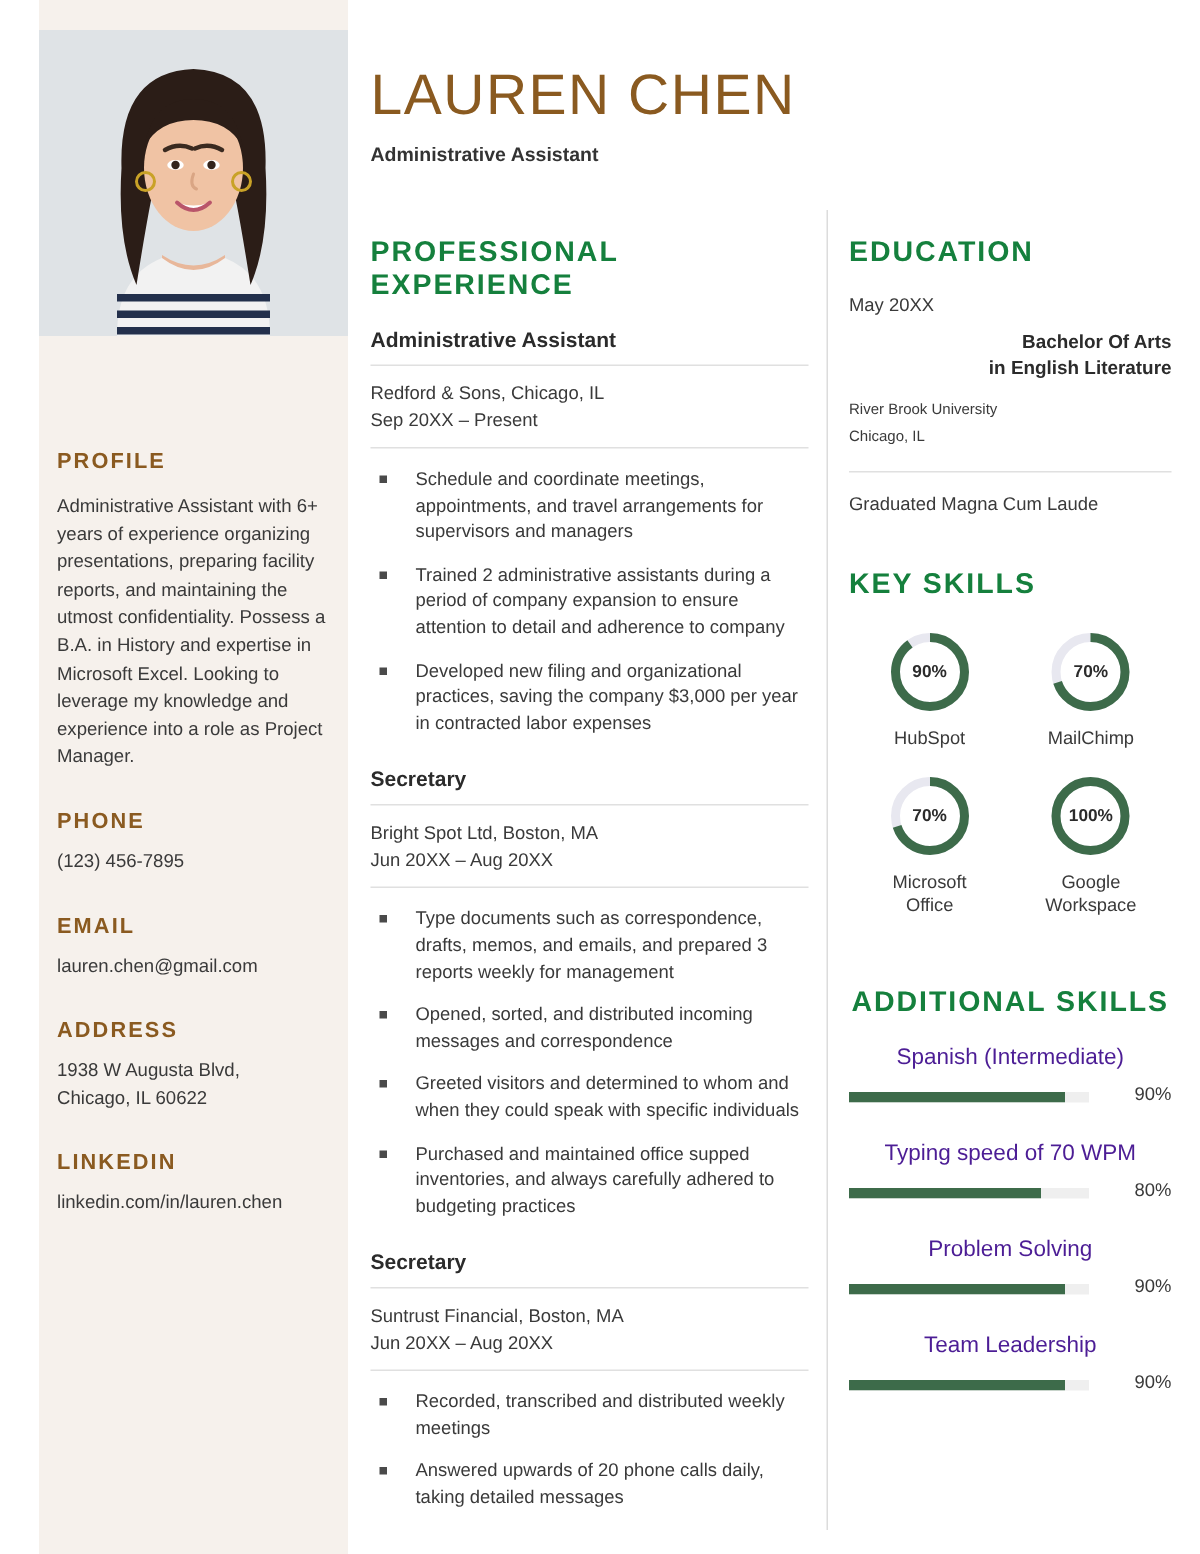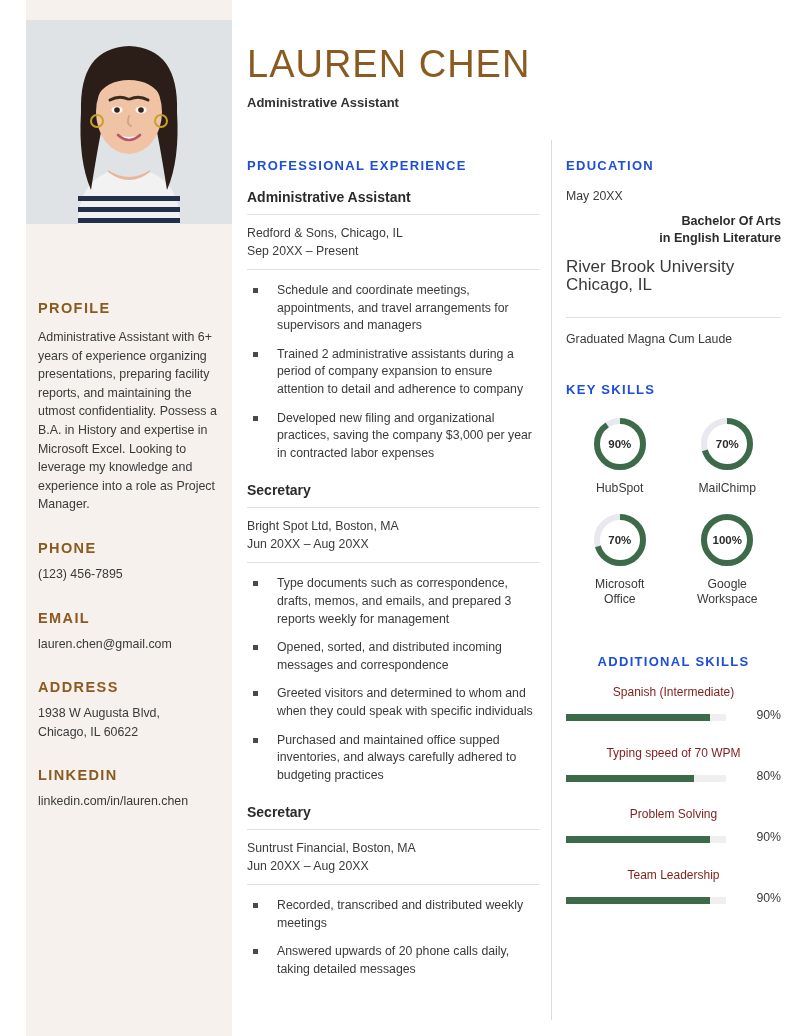--- a/index.html
+++ b/index.html
@@ -47,21 +47,21 @@
   .job-subtitle{
     position:absolute;left:247px;top:95px;
     font-size:13px;font-weight:bold;color:#333;margin:0;
   }
   .divider-v{
     position:absolute;left:551px;top:140px;width:1px;height:880px;
     background:#dcdcdc;
   }
 
   .sec-h{
-    color:#1d4ed8;font-size:13px;font-weight:bold;letter-spacing:1.3px;
+    color:#15803d;font-size:19px;font-weight:bold;letter-spacing:1.3px;
     margin:0 0 16px 0;
   }
   .mid-body{position:absolute;left:247px;top:158px;width:292px;}
 
   .job{margin-bottom:20px;}
   .job-title{
     font-size:14px;font-weight:bold;color:#2b2b2b;margin:0 0 9px 0;
   }
   .hr{height:1px;background:#e0e0e0;width:100%;}
   .job-meta{
@@ -79,21 +79,21 @@
   }
   ul.bullets li:before{
     content:"";position:absolute;left:6px;top:6px;
     width:5px;height:5px;background:#4a4a4a;
   }
 
   
   .right{position:absolute;left:566px;top:158px;width:215px;}
   .edu-date{font-size:12.3px;color:#3a3a3a;margin:0 0 10px 0;}
   .edu-degree{font-size:12.6px;font-weight:bold;line-height:17px;color:#2b2b2b;margin:0 0 11px 0;text-align:right;}
-  .edu-school{font-size:17px;line-height:17.5px;color:#3a3a3a;margin:0 0 24px 0;}
+  .edu-school{font-size:10px;line-height:17.5px;color:#3a3a3a;margin:0 0 14px 0;}
   .edu-hr{height:1px;background:#e0e0e0;width:100%;margin-bottom:14px;}
   .edu-honor{font-size:12.3px;color:#3a3a3a;margin:0;}
 
   .skills-section{margin-top:36px;}
   .donut-grid{
     display:flex;flex-wrap:wrap;margin-top:18px;
   }
   .donut-cell{
     width:50%;display:flex;flex-direction:column;align-items:center;
     margin-bottom:14px;
@@ -105,21 +105,21 @@
     display:flex;align-items:center;justify-content:center;
     font-size:11.5px;font-weight:bold;color:#2b2b2b;
   }
   .donut-label{
     margin-top:8px;font-size:12.2px;line-height:15.5px;color:#3a3a3a;
     text-align:center;
   }
 
   .addl-section{margin-top:32px;text-align:center;}
   .bar-item{margin-top:14px;}
-  .bar-label{font-size:12px;color:#7f1d1d;margin:0 0 11px 0;}
+  .bar-label{font-size:15px;color:#4c1d95;margin:0 0 11px 0;}
   .bar-track{
     width:160px;height:7px;background:#efefef;border-radius:0;
     overflow:hidden;
   }
   .bar-fill{height:7px;background:#3d6b4a;}
   .bar-pct{
     margin-left:auto;font-size:12.3px;color:#3a3a3a;
     position:relative;top:9px;
   }
   .bar-row-outer{position:relative;height:22px;}

